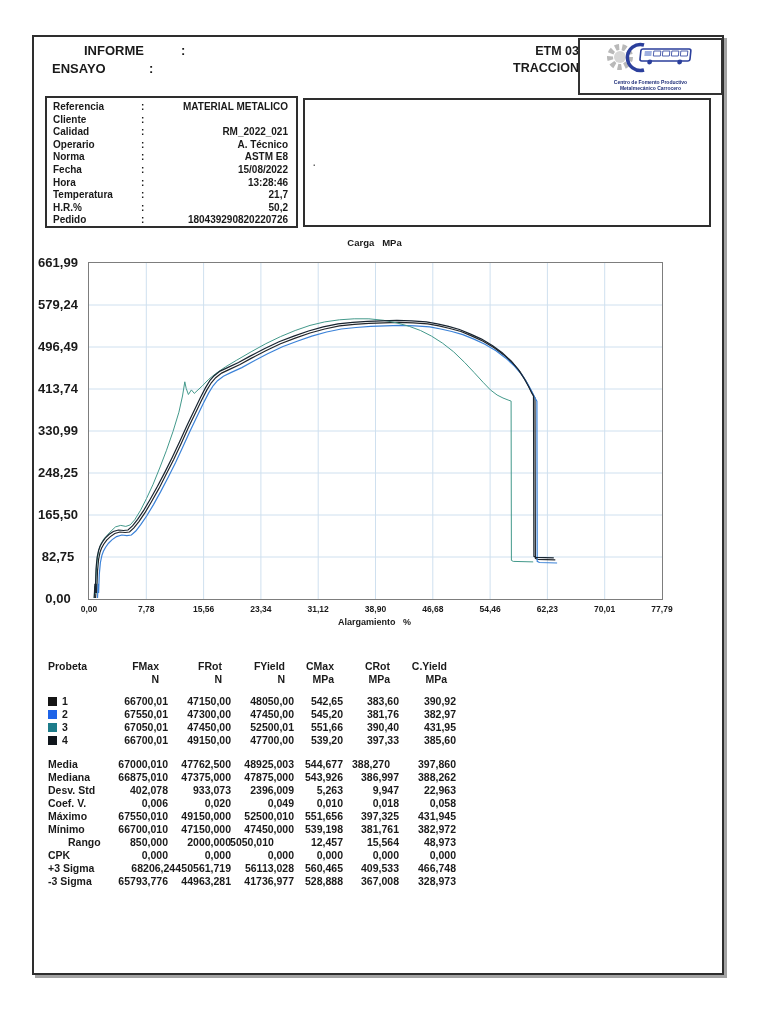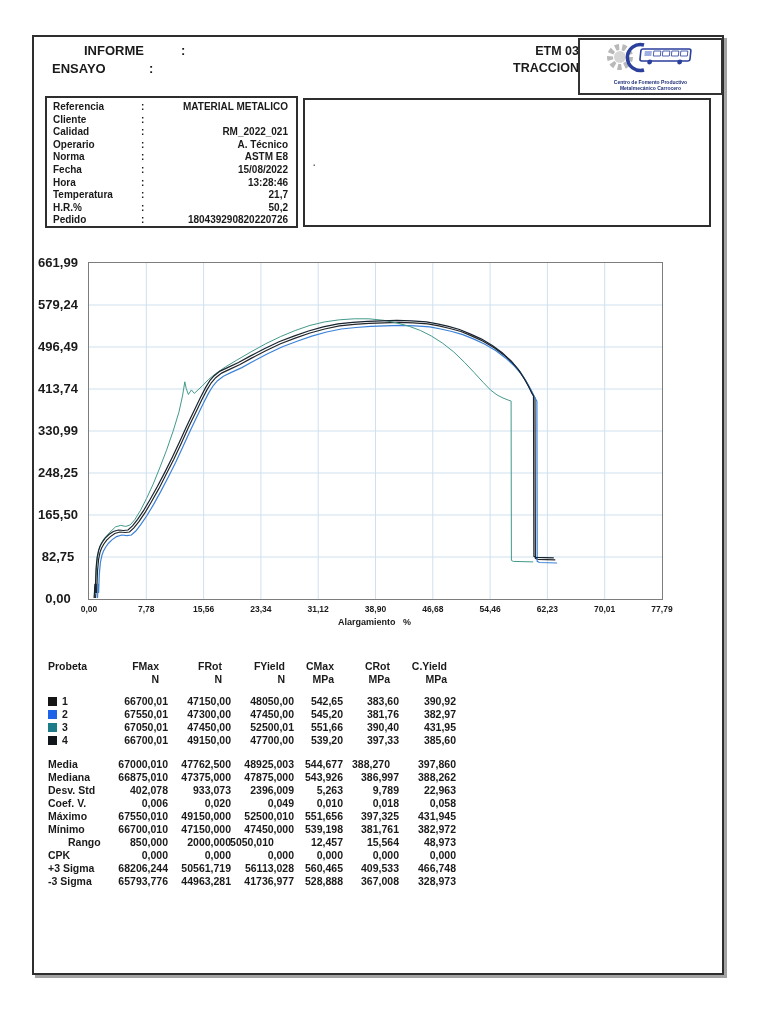--- a/index.html
+++ b/index.html
@@ -118,20 +118,21 @@
       <div class="meta-row">
         <span class="ml">Pedido</span>
         <span class="mc">:</span>
         <span class="mv">180439290820220726</span>
       </div>
     </div>
   <div class="notes-box">
     <div class="note-dot">.</div>
   </div>
 
+  <div class="chart-title">Carga   MPa</div>
   <div class="plot">
     <svg id="plot-svg" width="573" height="336" viewBox="0 0 573 336">
         <line x1="57.3" y1="0" x2="57.3" y2="336" stroke="#cfe0ef" stroke-width="1"></line>
         <line x1="114.6" y1="0" x2="114.6" y2="336" stroke="#cfe0ef" stroke-width="1"></line>
         <line x1="171.9" y1="0" x2="171.9" y2="336" stroke="#cfe0ef" stroke-width="1"></line>
         <line x1="229.2" y1="0" x2="229.2" y2="336" stroke="#cfe0ef" stroke-width="1"></line>
         <line x1="286.5" y1="0" x2="286.5" y2="336" stroke="#cfe0ef" stroke-width="1"></line>
         <line x1="343.8" y1="0" x2="343.8" y2="336" stroke="#cfe0ef" stroke-width="1"></line>
         <line x1="401.1" y1="0" x2="401.1" y2="336" stroke="#cfe0ef" stroke-width="1"></line>
         <line x1="458.4" y1="0" x2="458.4" y2="336" stroke="#cfe0ef" stroke-width="1"></line>
@@ -233,21 +234,21 @@
       <span class="cell num" style="top: 111px; left: 99px;">47375,000</span>
       <span class="cell num" style="top: 111px; left: 162px;">47875,000</span>
       <span class="cell num" style="top: 111px; left: 211px;">543,926</span>
       <span class="cell num" style="top: 111px; left: 267px;">386,997</span>
       <span class="cell num" style="top: 111px; left: 324px;">388,262</span>
       <span class="cell" style="top: 124px; left: 0px; width: 90px;">Desv. Std</span>
       <span class="cell num" style="top: 124px; left: 36px;">402,078</span>
       <span class="cell num" style="top: 124px; left: 99px;">933,073</span>
       <span class="cell num" style="top: 124px; left: 162px;">2396,009</span>
       <span class="cell num" style="top: 124px; left: 211px;">5,263</span>
-      <span class="cell num" style="top: 124px; left: 267px;">9,789</span>
+      <span class="cell num" style="top: 124px; left: 267px;">9,947</span>
       <span class="cell num" style="top: 124px; left: 324px;">22,963</span>
       <span class="cell" style="top: 137px; left: 0px; width: 90px;">Coef. V.</span>
       <span class="cell num" style="top: 137px; left: 36px;">0,006</span>
       <span class="cell num" style="top: 137px; left: 99px;">0,020</span>
       <span class="cell num" style="top: 137px; left: 162px;">0,049</span>
       <span class="cell num" style="top: 137px; left: 211px;">0,010</span>
       <span class="cell num" style="top: 137px; left: 267px;">0,018</span>
       <span class="cell num" style="top: 137px; left: 324px;">0,058</span>
       <span class="cell" style="top: 150px; left: 0px; width: 90px;">Máximo</span>
       <span class="cell num" style="top: 150px; left: 36px;">67550,010</span>
@@ -271,21 +272,21 @@
       <span class="cell num" style="top: 176px; left: 267px;">15,564</span>
       <span class="cell num" style="top: 176px; left: 324px;">48,973</span>
       <span class="cell" style="top: 189px; left: 0px; width: 90px;">CPK</span>
       <span class="cell num" style="top: 189px; left: 36px;">0,000</span>
       <span class="cell num" style="top: 189px; left: 99px;">0,000</span>
       <span class="cell num" style="top: 189px; left: 162px;">0,000</span>
       <span class="cell num" style="top: 189px; left: 211px;">0,000</span>
       <span class="cell num" style="top: 189px; left: 267px;">0,000</span>
       <span class="cell num" style="top: 189px; left: 324px;">0,000</span>
       <span class="cell" style="top: 202px; left: 0px; width: 90px;">+3 Sigma</span>
-      <span class="cell num" style="top: 202px; left: 36px;">68206,244</span>
+      <span class="cell num" style="top: 202px; left: 36px; padding-left: 13px;">68206,244</span>
       <span class="cell num" style="top: 202px; left: 99px;">50561,719</span>
       <span class="cell num" style="top: 202px; left: 162px;">56113,028</span>
       <span class="cell num" style="top: 202px; left: 211px;">560,465</span>
       <span class="cell num" style="top: 202px; left: 267px;">409,533</span>
       <span class="cell num" style="top: 202px; left: 324px;">466,748</span>
       <span class="cell" style="top: 215px; left: 0px; width: 90px;">-3 Sigma</span>
       <span class="cell num" style="top: 215px; left: 36px;">65793,776</span>
       <span class="cell num" style="top: 215px; left: 99px;">44963,281</span>
       <span class="cell num" style="top: 215px; left: 162px;">41736,977</span>
       <span class="cell num" style="top: 215px; left: 211px;">528,888</span>

